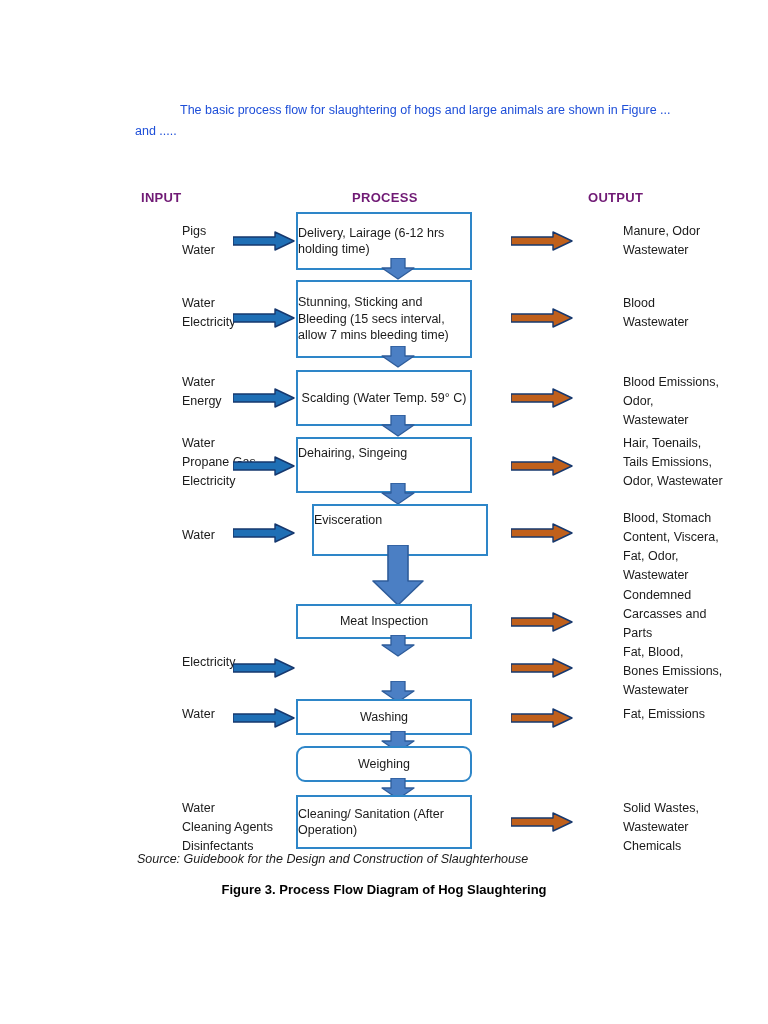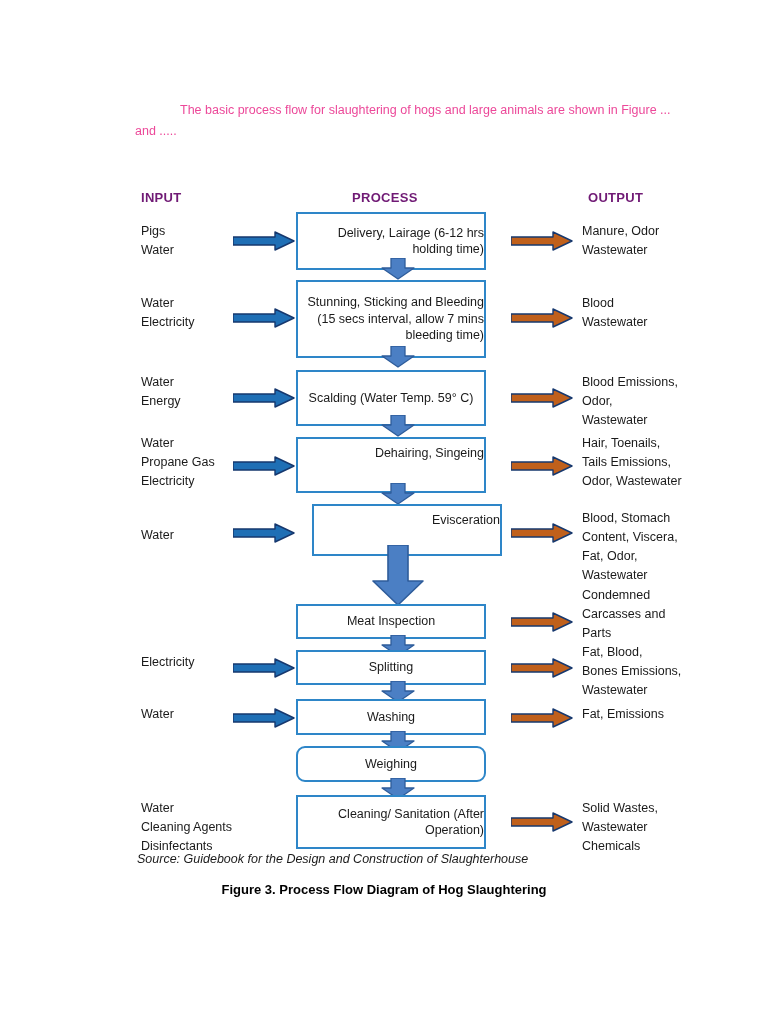--- a/index.html
+++ b/index.html
@@ -26,21 +26,21 @@
   .doc-title {
     font-size: 12.5px;
     line-height: 19px;
     color: #222;
   }
   .doc-para {
     font-size: 12.5px;
     line-height: 21px;
     margin-top: 10px;
     text-indent: 45px;
-    color: #ec4899;
+    color: #1d4ed8;
   }
 
   
   .col-head {
     position: absolute;
     font-size: 13px;
     font-weight: bold;
     letter-spacing: 0.3px;
     color: #701a75;
   }
@@ -54,44 +54,45 @@
     left: 0;
     top: 0;
     width: 768px;
     height: 1024px;
   }
 
   
   .pbox {
     position: absolute;
     left: 296px;
-    width: 190px;
+    width: 176px;
     box-sizing: border-box;
     border: 2px solid #2E86C8;
     background: #ffffff;
     font-size: 12.5px;
     line-height: 16.5px;
-    text-align: right;
+    text-align: left;
     color: #1a1a1a;
     padding-top: 6px;
   }
   .pbox.vcenter {
     display: flex;
     align-items: center;
     justify-content: center;
     padding-top: 0;
   }
 
   
   .side-label {
     position: absolute;
     font-size: 12.5px;
     line-height: 19px;
     color: #1a1a1a;
     white-space: pre-line;
+    margin-left: 41px;
   }
   .in-label  { left: 141px; width: 150px; text-align: left; }
   .out-label { left: 582px; width: 160px; text-align: left; }
 
   
   .harrow {
     position: absolute;
     width: 62px;
     height: 22px;
   }
@@ -270,21 +271,20 @@
     <svg viewBox="0 0 62 22">
         <path d="M0 7 L42 7 L42 2 L61 11 L42 20 L42 15 L0 15 Z" fill="#C0601B" stroke="#16386E" stroke-width="1.4" stroke-linejoin="round"></path>
       </svg>
   </div>
   <div class="varrow" style="top:635px;">
     <svg viewBox="0 0 36 22">
         <path d="M11 0 L25 0 L25 10 L34 10 L18 21 L2 10 L11 10 Z" fill="#4B7FC4" stroke="#2E5C9A" stroke-width="1.3" stroke-linejoin="round"></path>
       </svg>
   </div>
 
-  <div class="pbox vcenter" style="top:650px; height:35px;">Splitting</div>
   <div class="side-label in-label" style="top:653px;">Electricity</div>
   <div class="side-label out-label" style="top:643px;">Fat, Blood,
 Bones Emissions,
 Wastewater</div>
   <div class="harrow" style="left:233px; top:657px;">
     <svg viewBox="0 0 62 22">
         <path d="M0 7 L42 7 L42 2 L61 11 L42 20 L42 15 L0 15 Z" fill="#1F6FB5" stroke="#16386E" stroke-width="1.4" stroke-linejoin="round"></path>
       </svg>
   </div>
   <div class="harrow" style="left:511px; top:657px;">

